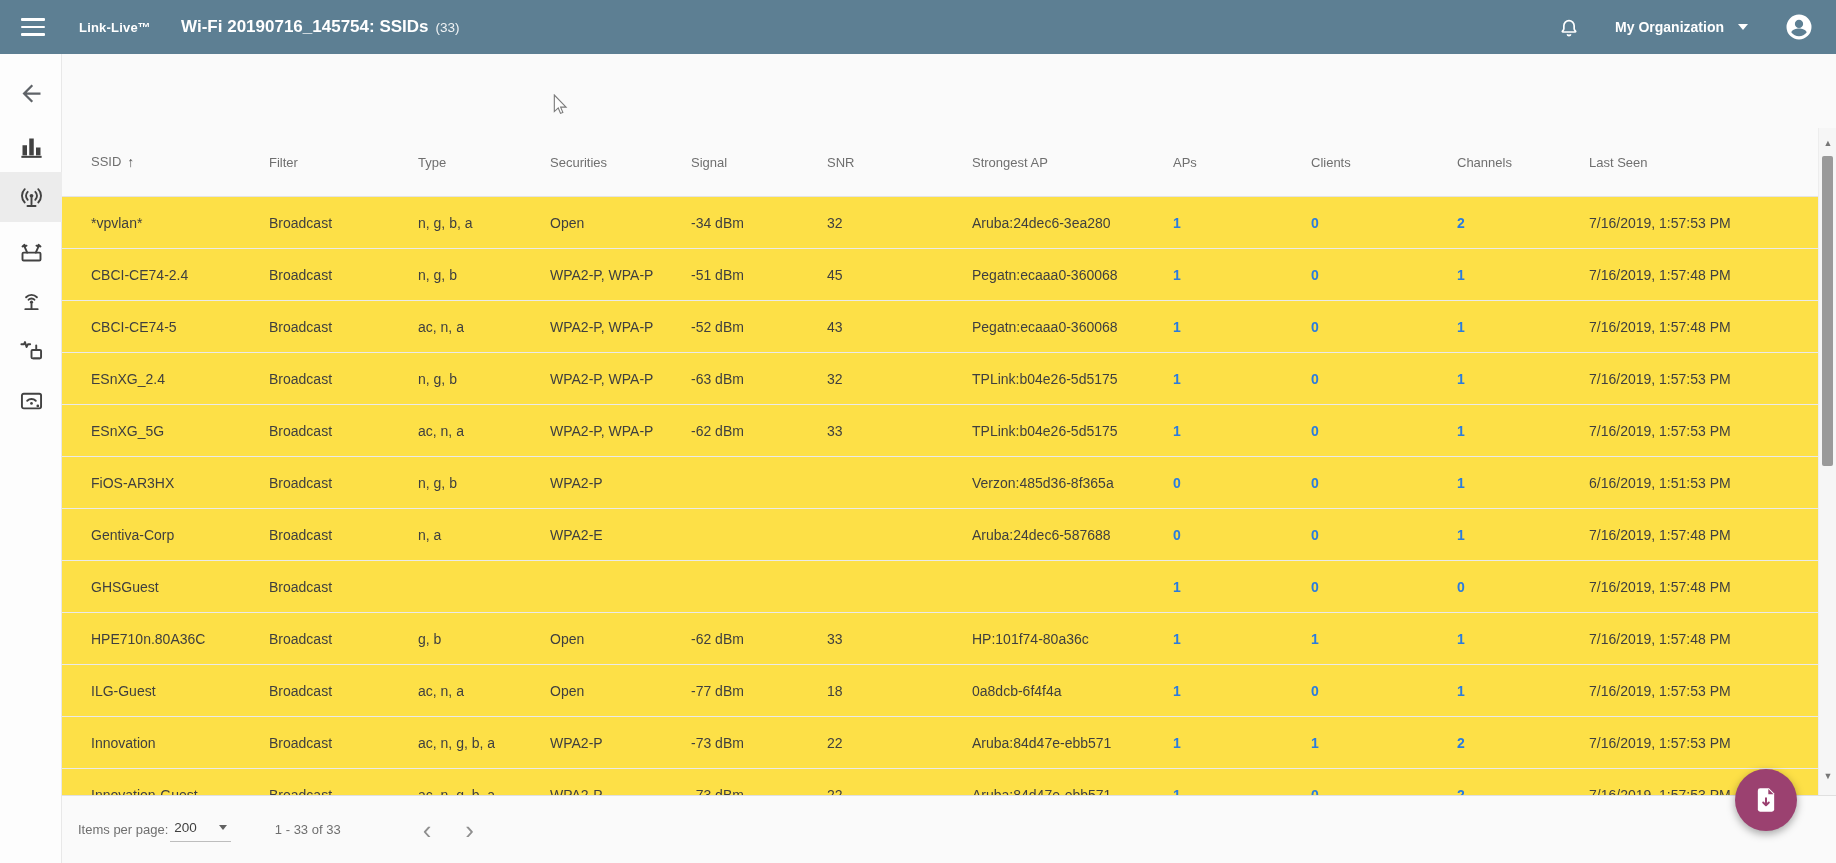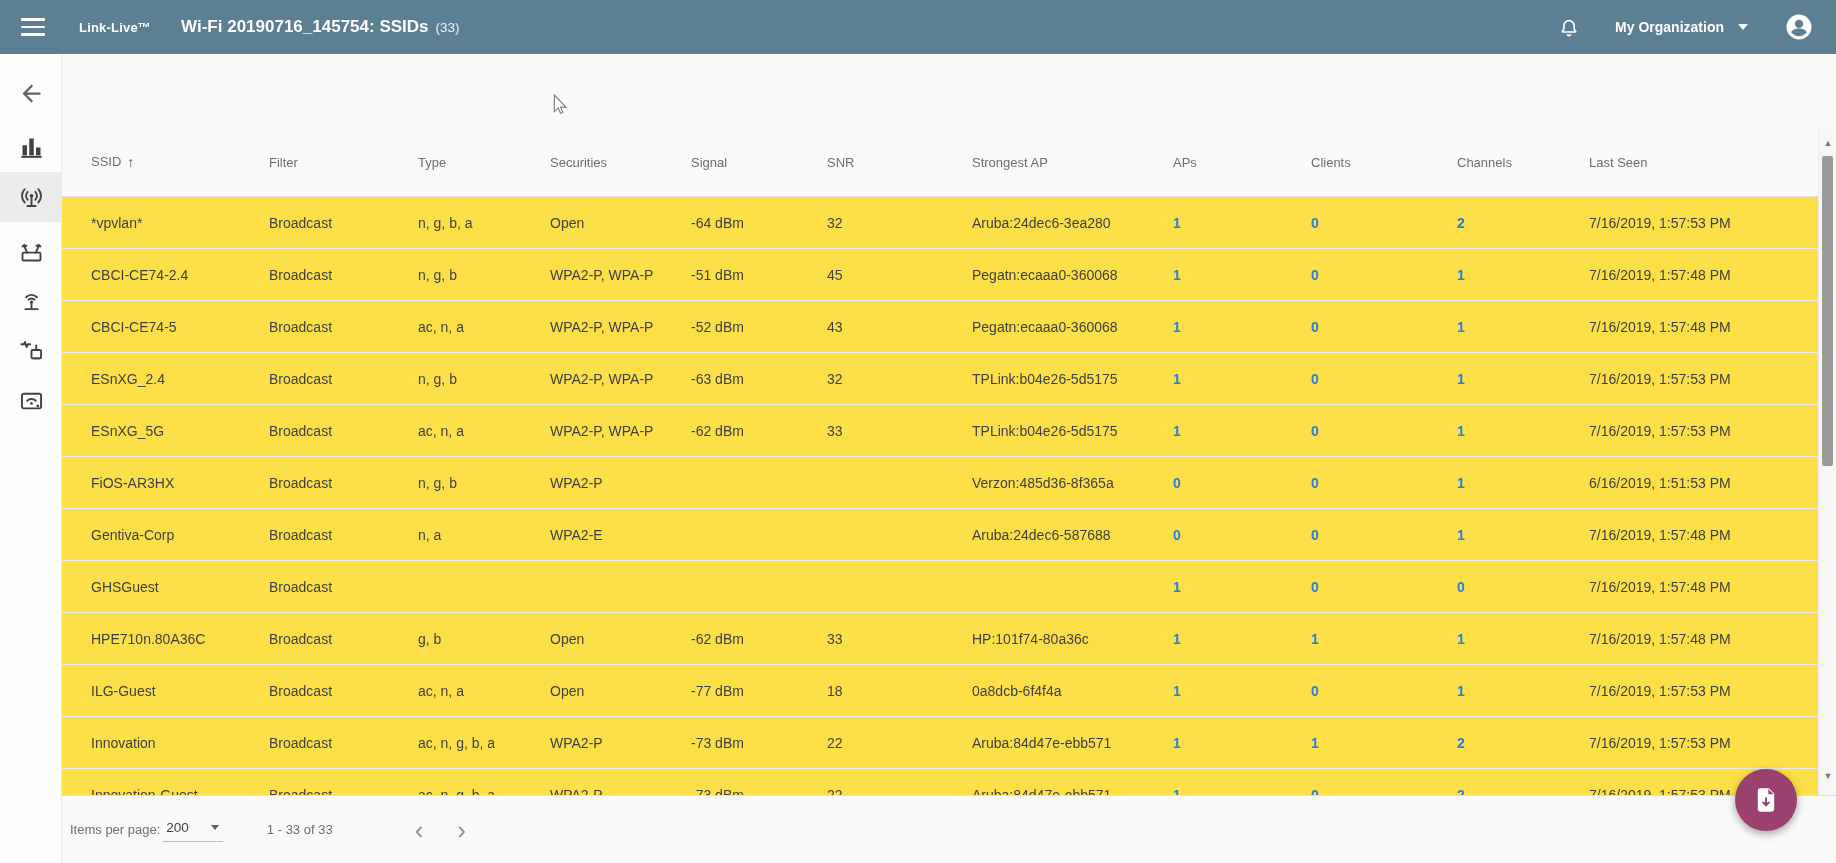--- a/index.html
+++ b/index.html
@@ -61,21 +61,21 @@
   .vs-arrow { position:absolute; left:0; width:18px; height:18px; font-size:9px; color:#777;
               display:flex; align-items:center; justify-content:center; cursor:pointer; }
   .vs-up { top:6px; } .vs-down { bottom:10px; }
   .vs-thumb { position:absolute; left:3px; top:28px; width:11px; height:310px;
               background:#9a9a9a; border-radius:2px; cursor:grab; }
 
   
   .paginator { position:absolute; left:62px; top:795px; width:1774px; height:68px;
                background:#fafafa; border-top:1px solid #e0e0e0; display:flex;
                align-items:center; font-size:13px; color:#6f6f6f; }
-  .ipp-label { margin-left:8px; }
+  .ipp-label { margin-left:16px; }
   .ipp-select { margin-left:2px; display:flex; align-items:center; border-bottom:1px solid #bdbdbd;
                 padding:2px 4px 6px 4px; cursor:pointer; color:#3f3f3f; font-size:13.5px; }
   .ipp-caret { width:0; height:0; border-left:4.5px solid transparent; border-right:4.5px solid transparent;
                border-top:5.5px solid #616161; margin-left:22px; }
   .range { margin-left:44px; }
   .chev { font-size:26px; color:#8f8f8f; cursor:pointer; line-height:1; padding:0 10px; }
   .chev.prev { margin-left:72px; }
   .chev.next { margin-left:14px; }
 
   
@@ -196,21 +196,21 @@
       <div class="th">Last Seen</div>
     </div>
   </div>
 
   <div class="tbody">
     <div class="grid-row trow">
       <div>*vpvlan*</div>
       <div>Broadcast</div>
       <div>n, g, b, a</div>
       <div>Open</div>
-      <div>-64 dBm</div>
+      <div>-34 dBm</div>
       <div>32</div>
       <div>Aruba:24dec6-3ea280</div>
       <div class="num">1</div>
       <div class="num">0</div>
       <div class="num">2</div>
       <div>7/16/2019, 1:57:53 PM</div>
     </div>
 
     <div class="grid-row trow">
       <div>CBCI-CE74-2.4</div>

